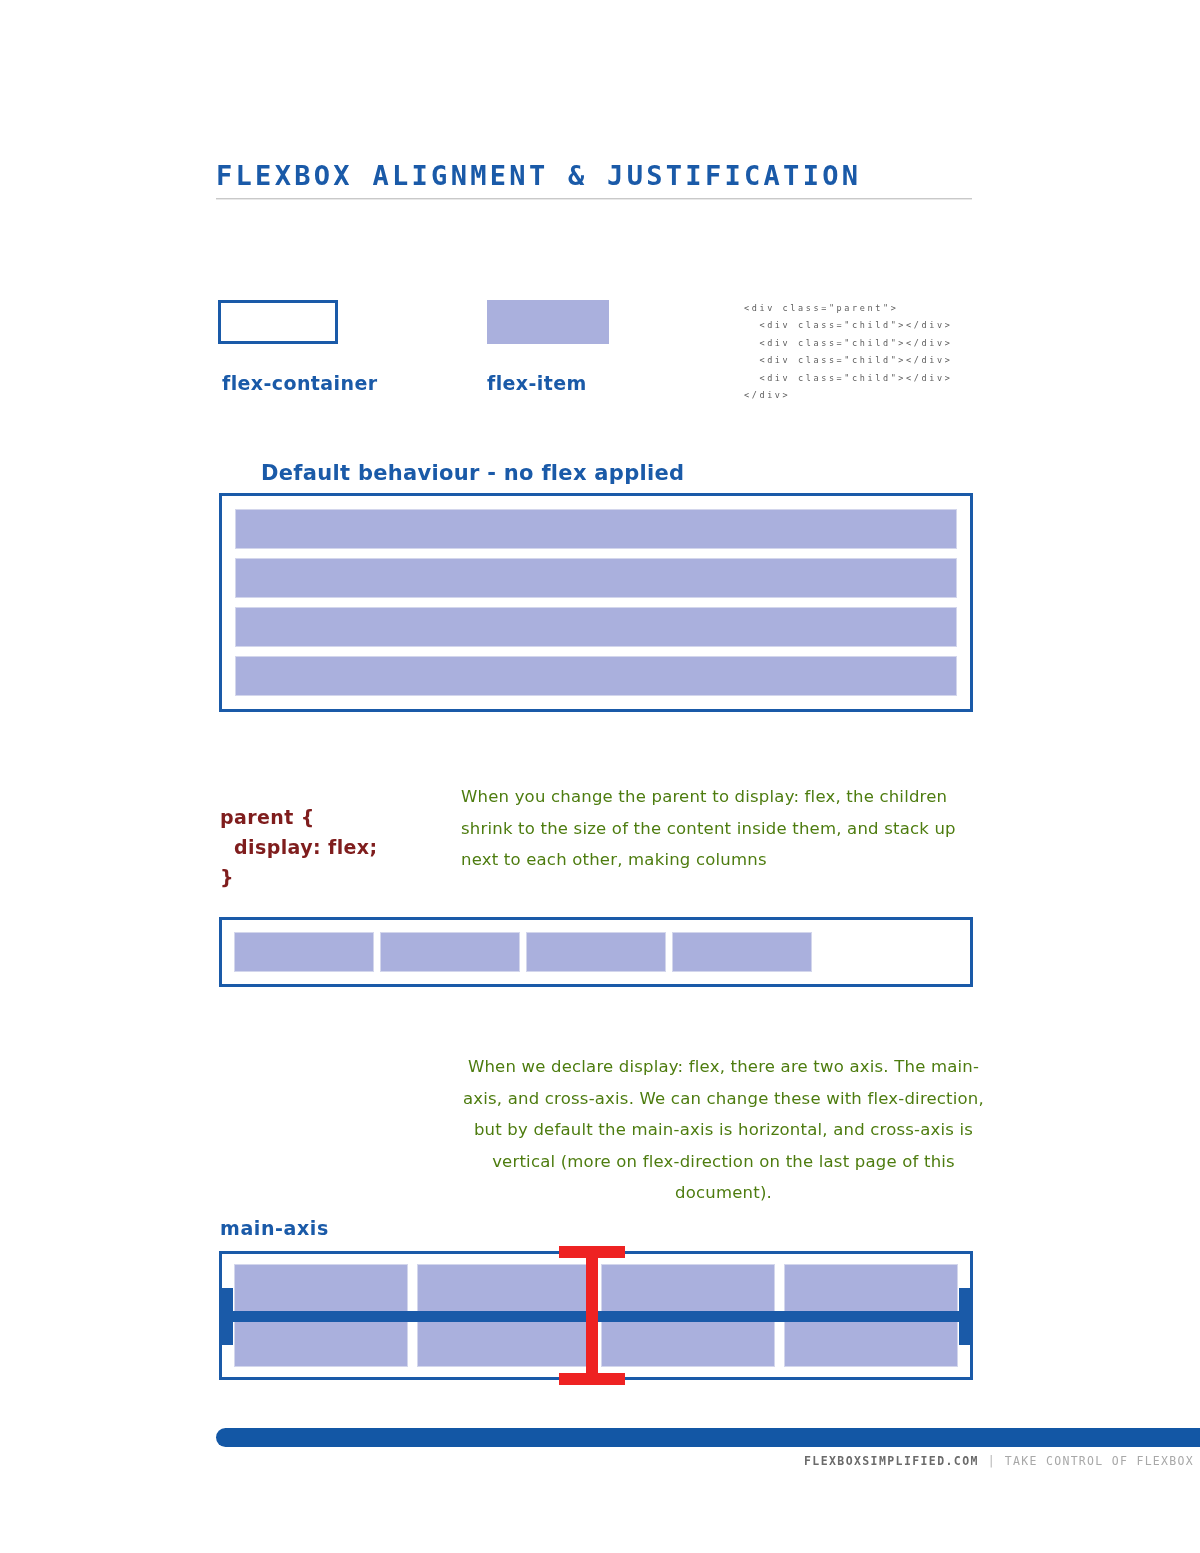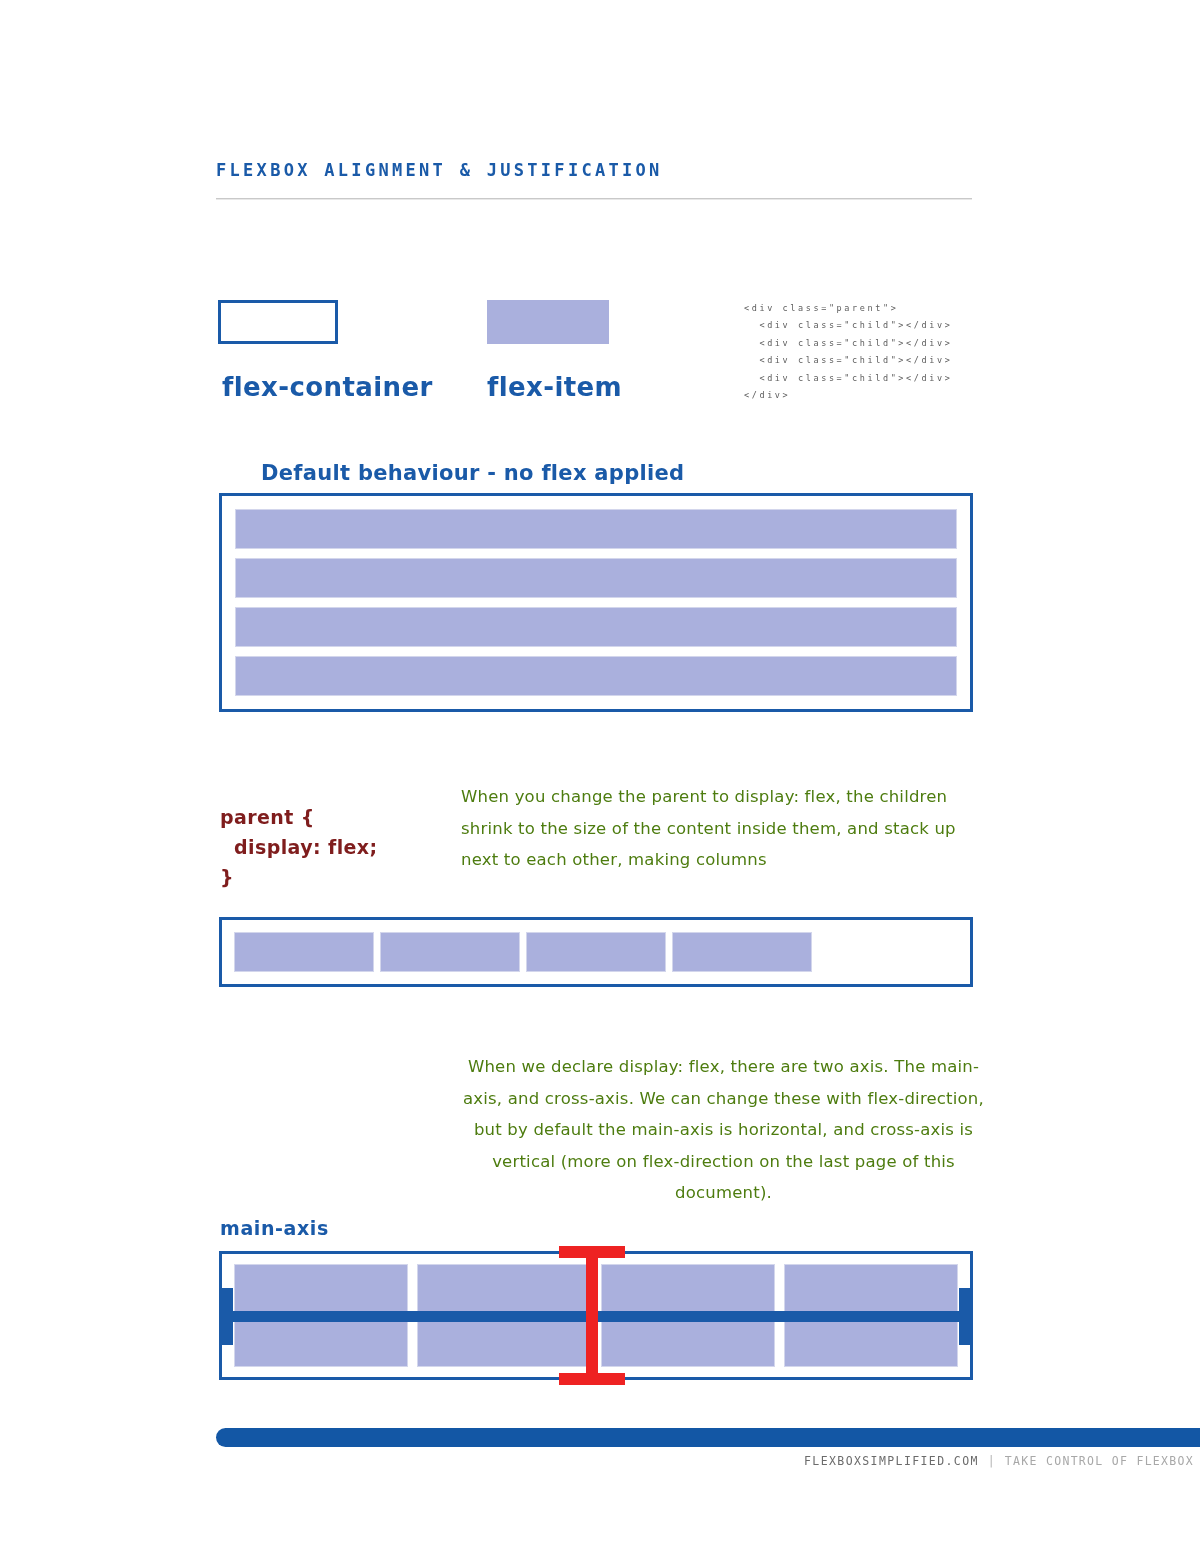--- a/index.html
+++ b/index.html
@@ -19,21 +19,21 @@
     position: absolute;
     inset: 0;
   }
 
   
   .doc-title {
     position: absolute;
     left: 216px;
     top: 160px;
     font-family: "DejaVu Sans Mono", monospace;
-    font-size: 17px;
+    font-size: 27px;
     font-weight: 600;
     letter-spacing: 3.3px;
     color: #1a5aa8;
     white-space: nowrap;
   }
   .title-rule {
     position: absolute;
     left: 216px;
     top: 198px;
     width: 756px;
@@ -56,21 +56,21 @@
     position: absolute;
     left: 487px;
     top: 300px;
     width: 122px;
     height: 44px;
     background: #aab0dd;
   }
   .legend-label {
     position: absolute;
     font-family: "DejaVu Sans", sans-serif;
-    font-size: 26px;
+    font-size: 19px;
     font-weight: 600;
     color: #1a5aa8;
     letter-spacing: 0.4px;
     white-space: nowrap;
   }
   .legend-label.container { left: 222px; top: 372px; }
   .legend-label.item { left: 487px; top: 372px; }
 
   
   .code-snippet {
@@ -261,21 +261,21 @@
     text-align: right;
     padding-right: 6px;
     box-sizing: border-box;
     font-family: "DejaVu Sans Mono", monospace;
     font-size: 11.5px;
     letter-spacing: 1.1px;
     white-space: nowrap;
   }
   .footer-brand {
     color: #6b6b6b;
-    font-weight: 400;
+    font-weight: 700;
     letter-spacing: 1.4px;
   }
   .footer-sep { color: #b4b4b4; padding: 0 9px; }
   .footer-tag { color: #a8a8a8; letter-spacing: 1.3px; }
 </style>
 </head>
 <body>
 
 <div class="page">
 

